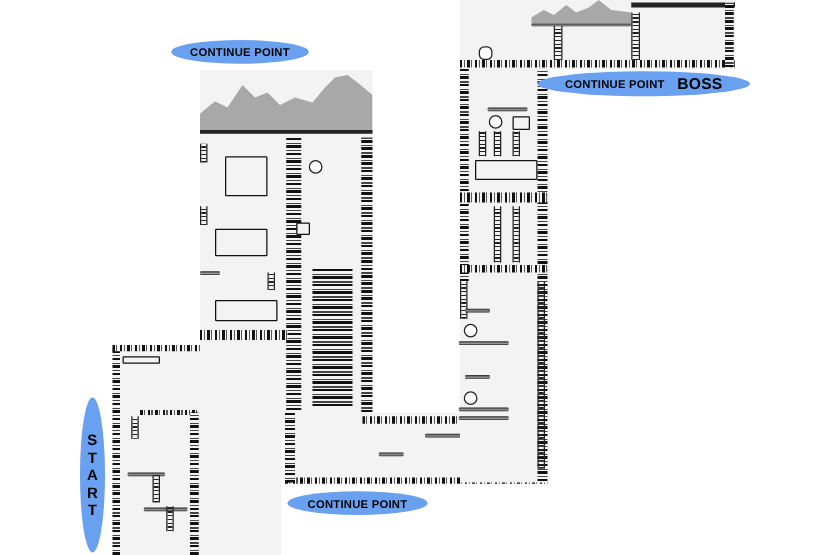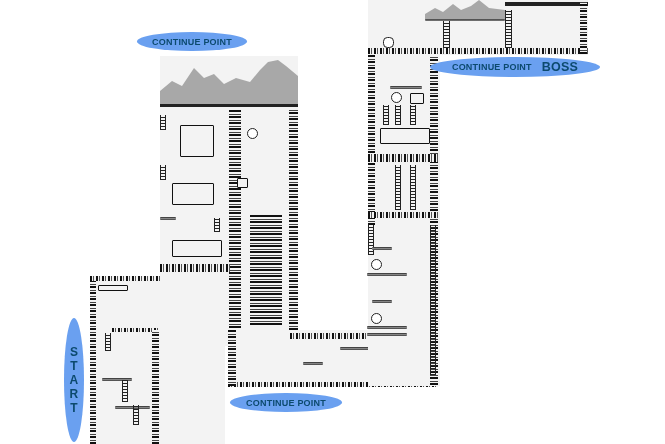--- a/index.html
+++ b/index.html
@@ -25,21 +25,21 @@
   .ladder {
     position: absolute;
     background: repeating-linear-gradient(0deg, #222 0 1px, transparent 1px 3px);
     border-left: 1px solid #222; border-right: 1px solid #222;
   }
   .ledge { position: absolute; border: 1.5px solid #111; background: #f3f3f3; border-radius: 1px; }
   .bar { position: absolute; height: 3px; background: linear-gradient(#222, #999 60%, #222); border-radius: 1px; }
   .ring { position: absolute; width: 9px; height: 9px; border: 1.5px solid #222; border-radius: 50%; background: #fff; }
   .mountains { position: absolute; }
   .label {
-    position: absolute; background: #6aa0f0; color: #0c4a6e;
+    position: absolute; background: #6aa0f0; color: #000000;
     border-radius: 50%; display: flex; align-items: center; justify-content: center;
     font-weight: bold; letter-spacing: 0.2px;
   }
   .label span { font-size: 9px; }
   .label.start { flex-direction: column; }
   .label.start span { font-size: 12px; line-height: 14px; }
   .label .boss { font-size: 12.5px; margin-left: 10px; }
 </style>
 </head>
 <body>

